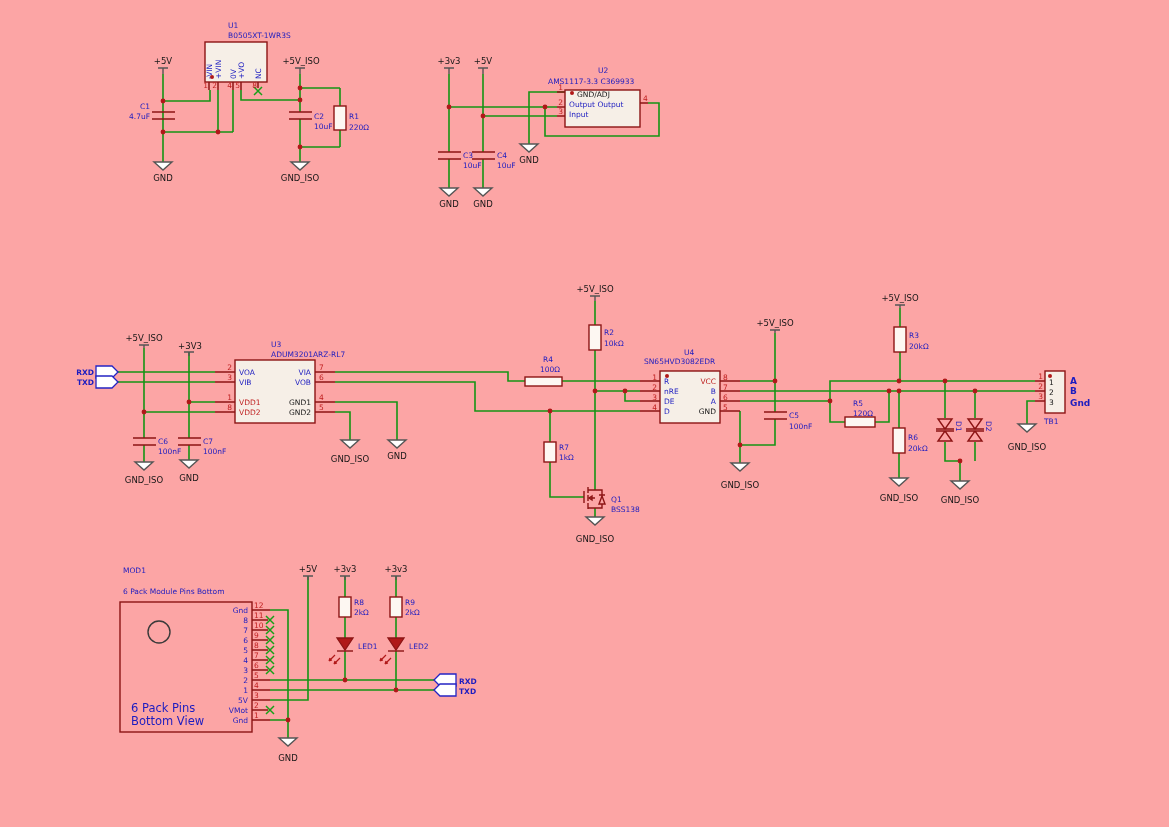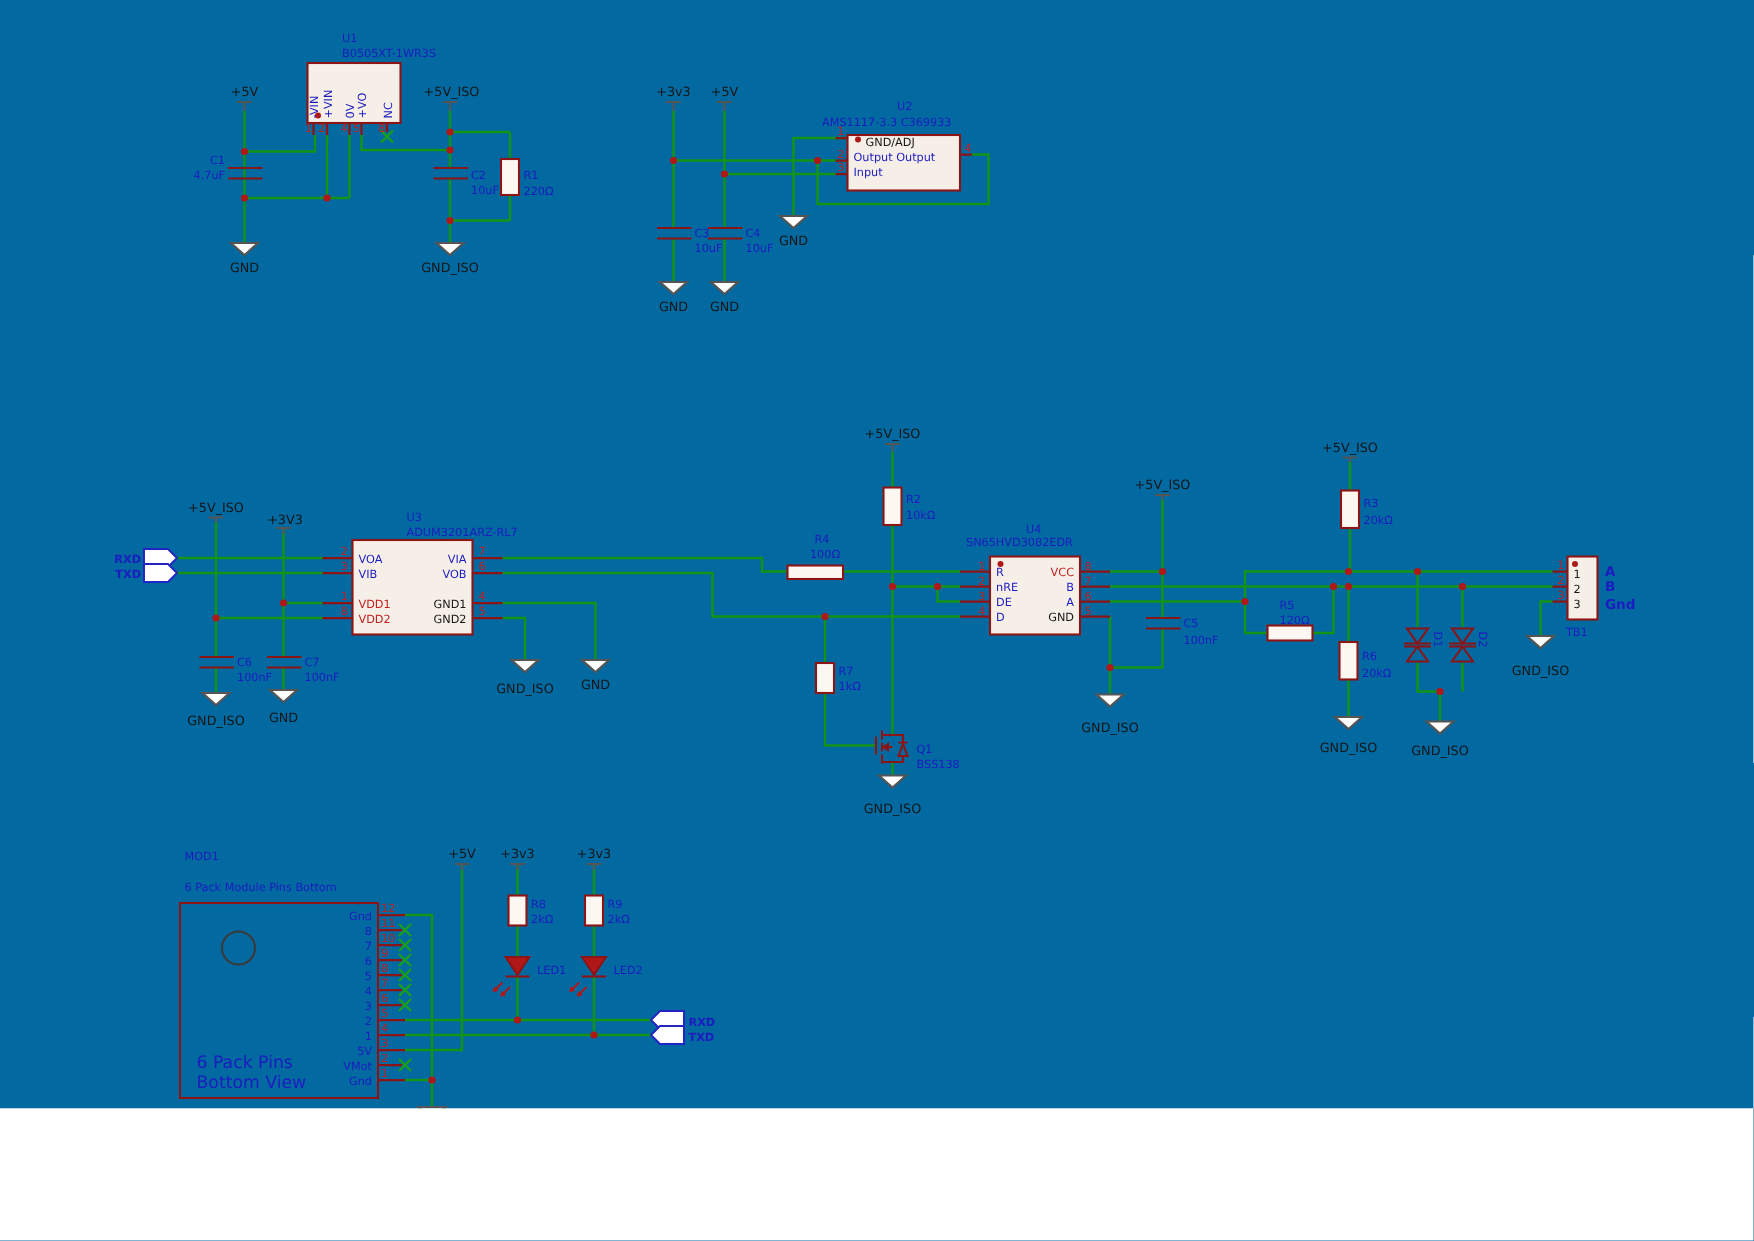--- a/index.html
+++ b/index.html
@@ -1,16 +1,16 @@
 <!DOCTYPE html>
 <html><head>
 <meta charset="utf-8">
 <style>
   html,body{margin:0;padding:0;background:#ffffff;}
-  .page{width:1169px;height:739px;position:relative;background:#0369a1;overflow:hidden;}
+  .page{width:1169px;height:827px;position:relative;background:#fca5a5;overflow:hidden;}
   svg text{font-family:"DejaVu Sans",sans-serif;font-size:7.5px;fill:#1c1cc0;}
   .te{text-anchor:end}.tm{text-anchor:middle}
   .red{fill:#bf2020}.blk{fill:#161616}
   .pw{font-size:8.5px;fill:#161616;text-anchor:middle}
   .s9{font-size:9px;font-weight:bold}
   .s11{font-size:11.5px}
   .bold{font-weight:bold}
   .w{stroke:#149414;stroke-width:1.6;fill:none}
   .stub{stroke:#8c1414;stroke-width:1.5;fill:none}
   .sym{stroke:#8c1414;stroke-width:1.4;fill:none}

